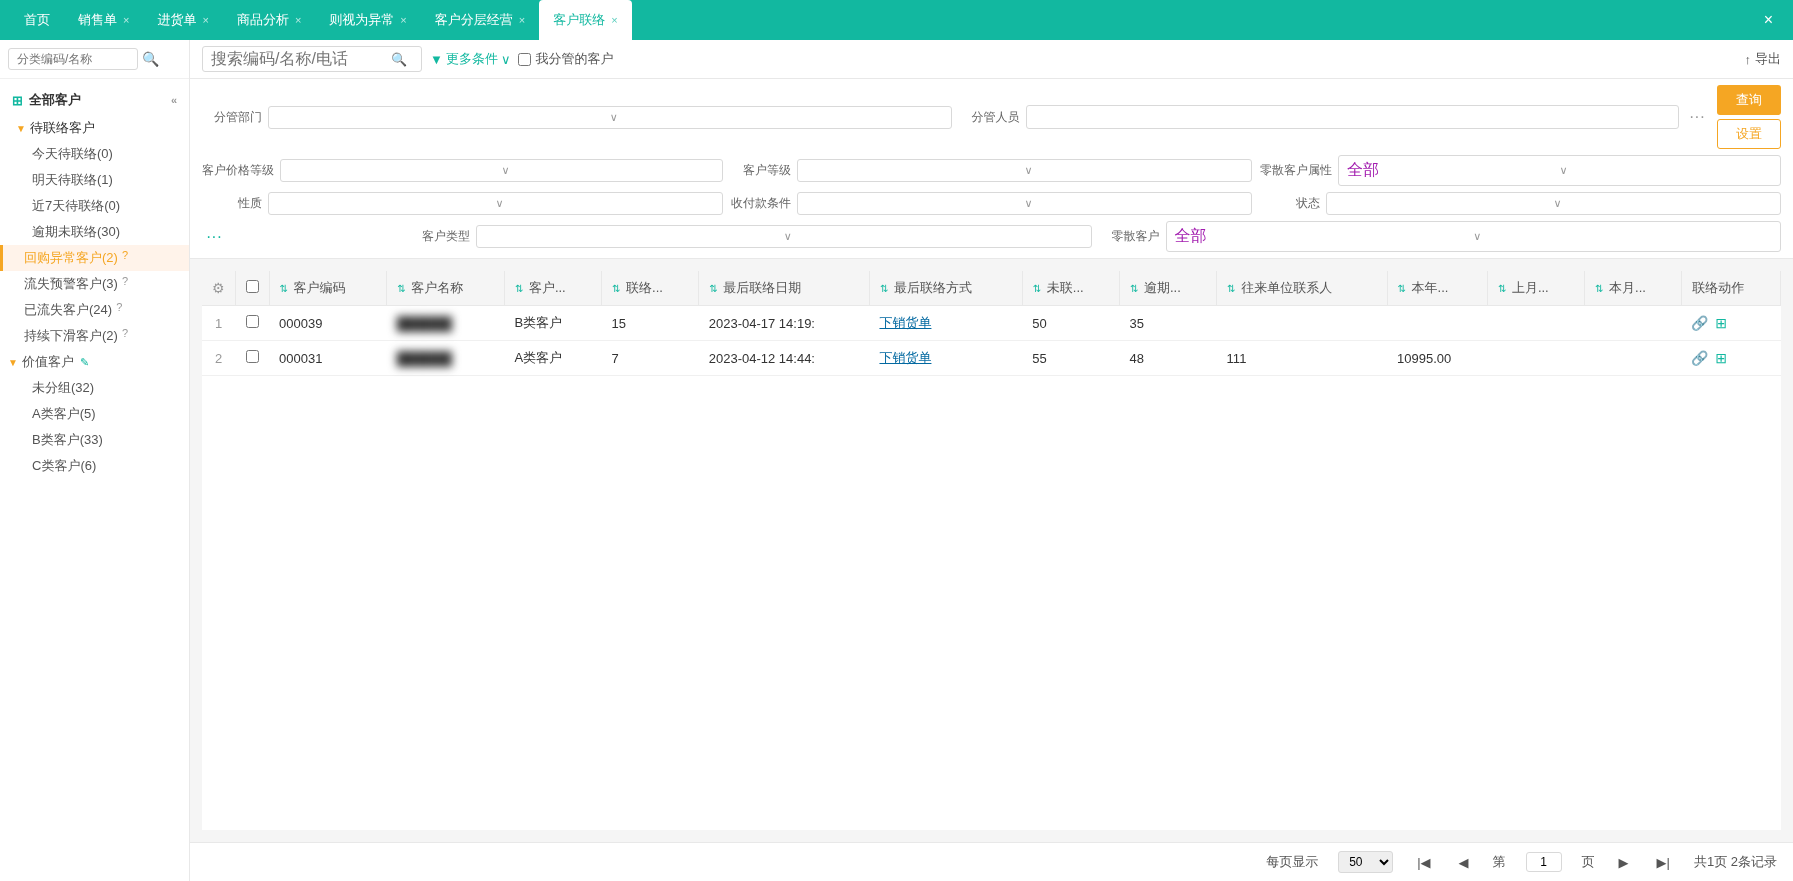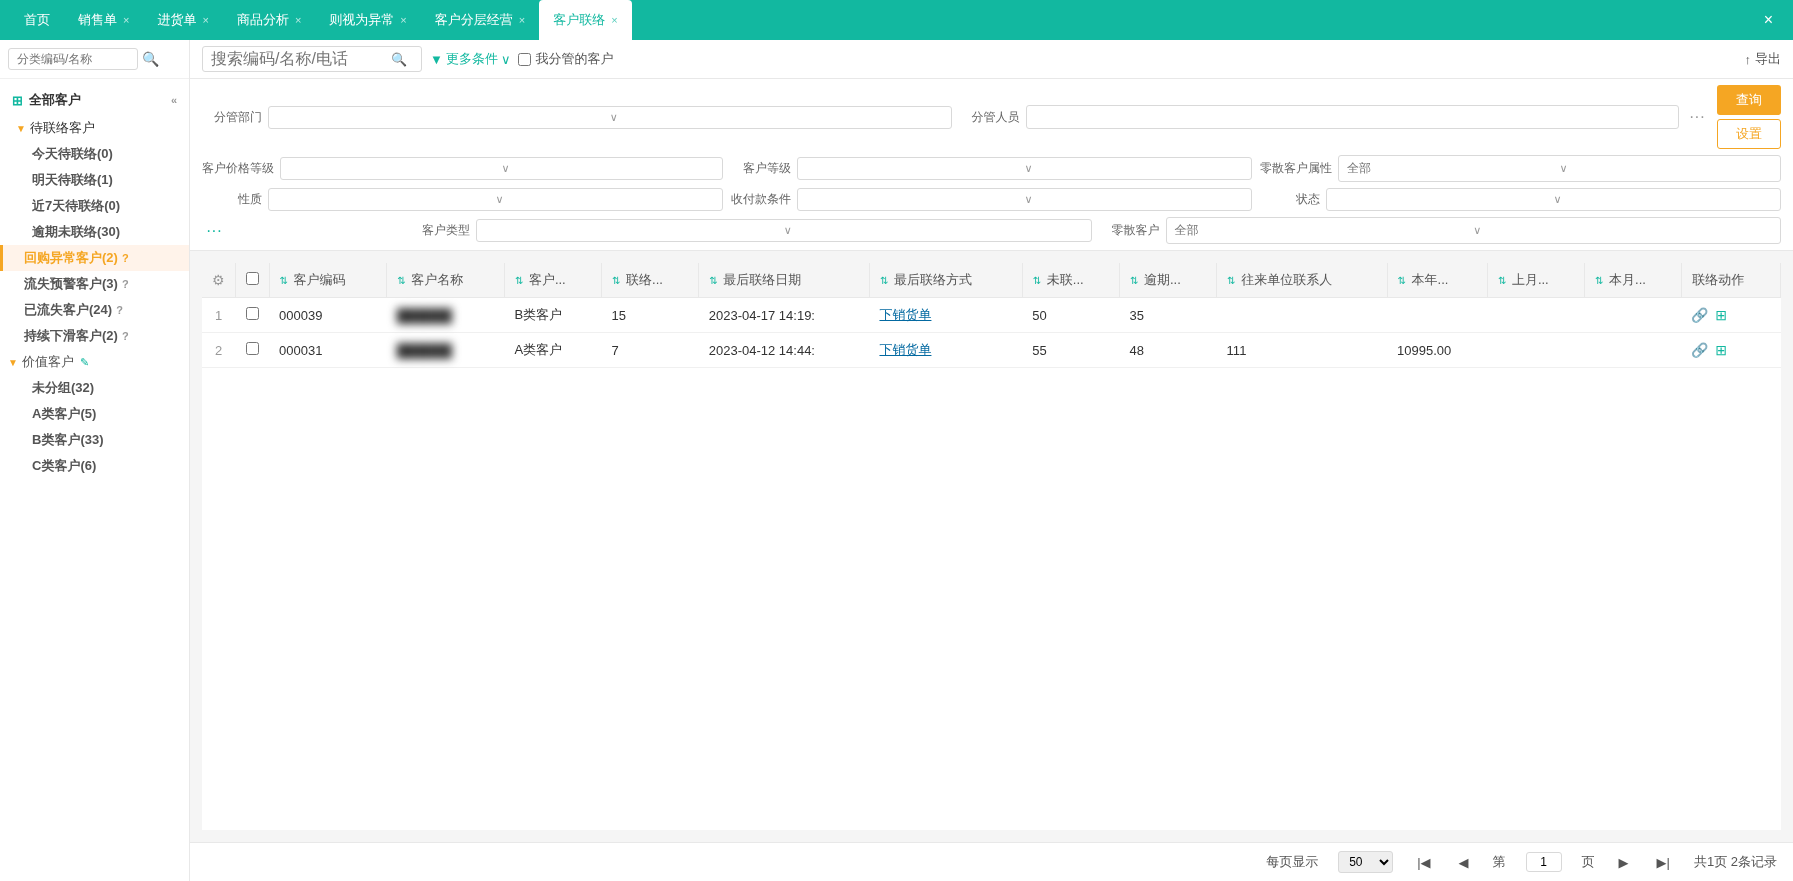--- a/index.html
+++ b/index.html
@@ -93,22 +93,20 @@
       font-size: 12px;
     }
     .sidebar-group-title .arrow { margin-right: 4px; color: #f5a623; font-size: 10px; }
 
     .sidebar-item {
       padding: 4px 8px 4px 24px;
       cursor: pointer;
       color: #555;
       font-size: 12px;
       display: flex;
-      align-items: center;
-      font-weight: bold;
     }
 
     .sidebar-divider {
       display: flex;
       align-items: center;
       padding: 4px 8px;
       color: #555;
       font-size: 12px;
       cursor: pointer;
     }
@@ -220,21 +218,21 @@
       border-radius: 3px;
       padding: 4px 8px;
       font-size: 12px;
       outline: none;
       display: flex;
       align-items: center;
       cursor: pointer;
       background: white;
       position: relative;
     }
-    .filter-select span { flex: 1; color: #737373; font-size: 12px; }
+    .filter-select span { flex: 1; color: #a21caf; font-size: 16px; }
     .filter-select .chevron { color: #999; font-size: 11px; }
     .dots-btn { background: none; border: none; cursor: pointer; color: #999; font-size: 16px; padding: 0 4px; }
 
     .query-btn {
       background: #f5a623;
       color: white;
       border: none;
       border-radius: 3px;
       padding: 6px 18px;
       cursor: pointer;

